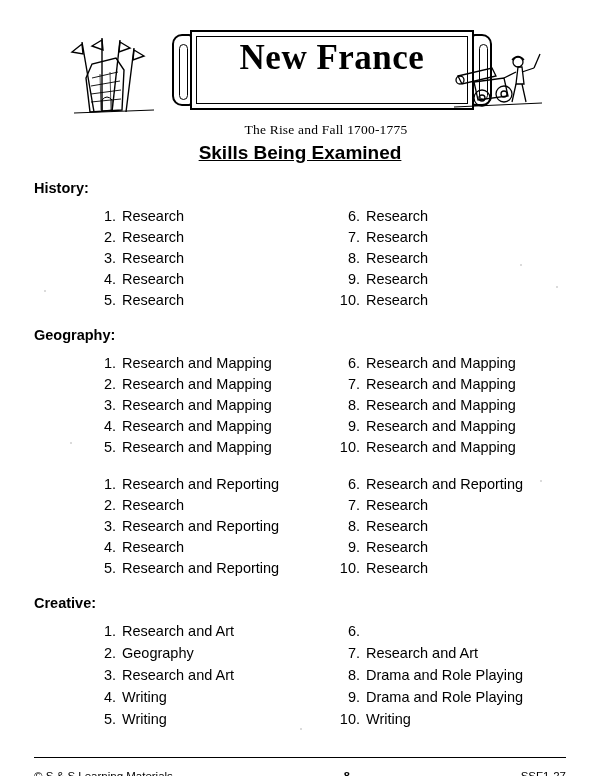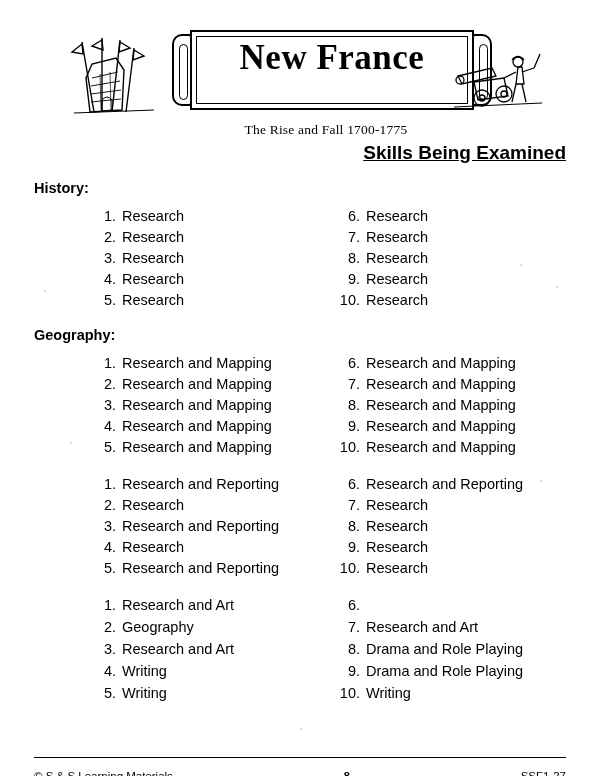--- a/index.html
+++ b/index.html
@@ -116,21 +116,21 @@
     text-align: center;
     font-family: "Liberation Serif", serif;
     font-weight: normal;
     font-size: 13.5px;
     letter-spacing: 0.2px;
     margin-top: 42px;
   }
 
   
   .doc-title {
-    text-align: right;
+    text-align: center;
     font-size: 19px;
     font-weight: bold;
     text-decoration: underline;
     margin-top: 18px;
     margin-bottom: 6px;
   }
 
   
   .section {
     margin-top: 16px;
@@ -418,20 +418,21 @@
         </div>
         <div class="item">
           <span class="num">10.</span>
           <span class="txt">Research</span>
         </div>
       </div>
     </div>
   </div>
 
   <div class="section creative">
+    <div class="section-heading">Creative:</div>
     <div class="cols">
       <div class="col left">
         <div class="item">
           <span class="num">1.</span>
           <span class="txt">Research and Art</span>
         </div>
         <div class="item">
           <span class="num">2.</span>
           <span class="txt">Geography</span>
         </div>

